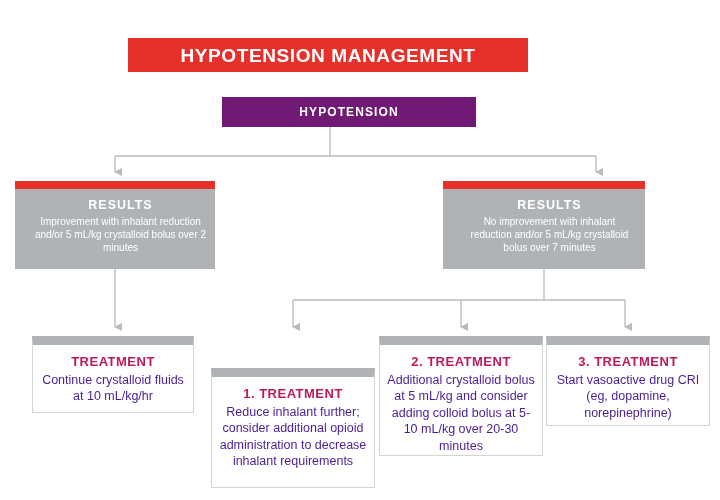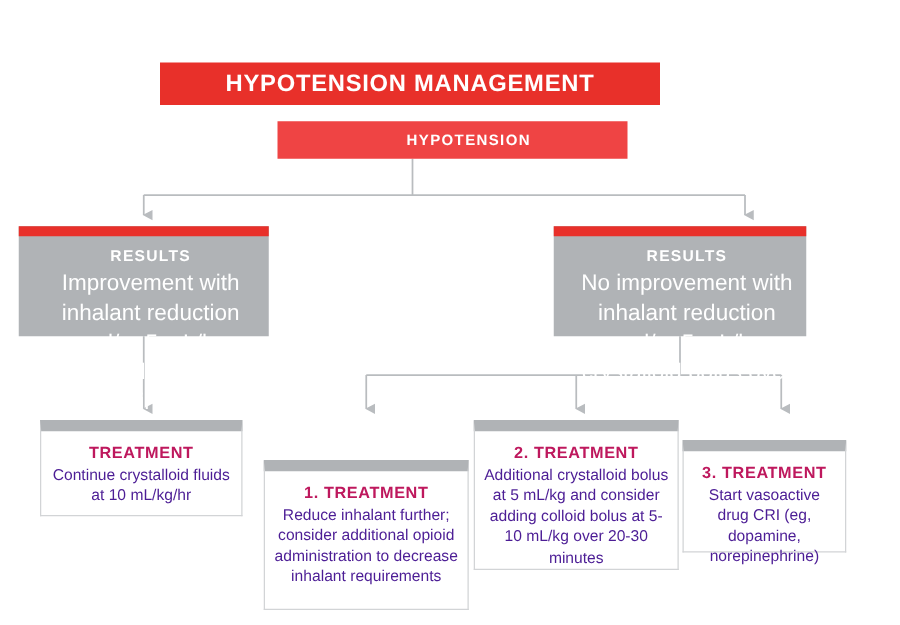--- a/index.html
+++ b/index.html
@@ -30,21 +30,21 @@
     top: 0;
     width: 720px;
     height: 500px;
     z-index: 1;
   }
 
   
   .title-banner {
     position: absolute;
     left: 128px;
-    top: 50px;
+    top: 38px;
     width: 400px;
     height: 34px;
     background: #e8302a;
     display: flex;
     align-items: center;
     justify-content: center;
     z-index: 3;
   }
   .title-banner .title-text {
     color: #ffffff;
@@ -55,26 +55,25 @@
     line-height: 1;
   }
 
   
   .node-top {
     position: absolute;
     left: 222px;
     top: 97px;
     width: 254px;
     height: 30px;
-    background: #ef4444;
+    background: #701a75;
     display: flex;
     align-items: center;
     justify-content: center;
     z-index: 3;
-    padding-left: 26px;
   }
   .node-top .node-top-text {
     color: #ffffff;
     font-size: 12px;
     font-weight: bold;
     letter-spacing: 1.1px;
     line-height: 1;
   }
 
   
@@ -91,21 +90,21 @@
     color: #ffffff;
     font-size: 12.5px;
     font-weight: bold;
     letter-spacing: 1px;
     line-height: 1.2;
     display: block;
     margin-bottom: 2px;
   }
   .results-box .rb-body {
     color: #ffffff;
-    font-size: 18px;
+    font-size: 10px;
     font-weight: normal;
     line-height: 1.32;
     display: block;
   }
 
   #results-left  { left: 15px;  top: 181px; width: 200px; height: 88px; }
   #results-right { left: 443px; top: 181px; width: 202px; height: 88px; }
 
   
   .treatment-box {
@@ -131,21 +130,21 @@
     color: #4c1d95;
     font-size: 12.5px;
     font-weight: normal;
     line-height: 1.33;
     display: block;
   }
 
   #treatment-0 { left: 32px;  top: 336px; width: 162px; height: 77px; }
   #treatment-1 { left: 211px; top: 336px; width: 164px; height: 120px; margin-top: 32px; }
   #treatment-2 { left: 379px; top: 336px; width: 164px; height: 120px; }
-  #treatment-3 { left: 546px; top: 352px; width: 131px; height: 90px; }
+  #treatment-3 { left: 546px; top: 336px; width: 164px; height: 90px; }
 </style>
 </head>
 <body>
 
 <div id="canvas">
 
   <svg id="connectors" viewBox="0 0 720 500" width="720" height="500" xmlns="http://www.w3.org/2000/svg">
     <defs>
       <marker id="arrowhead" markerWidth="9" markerHeight="9" refX="4.5" refY="7.6" orient="auto" markerUnits="userSpaceOnUse">
         <polygon points="0.4,0.6 8.6,0.6 4.5,8.4" fill="#b9bcbf"></polygon>

